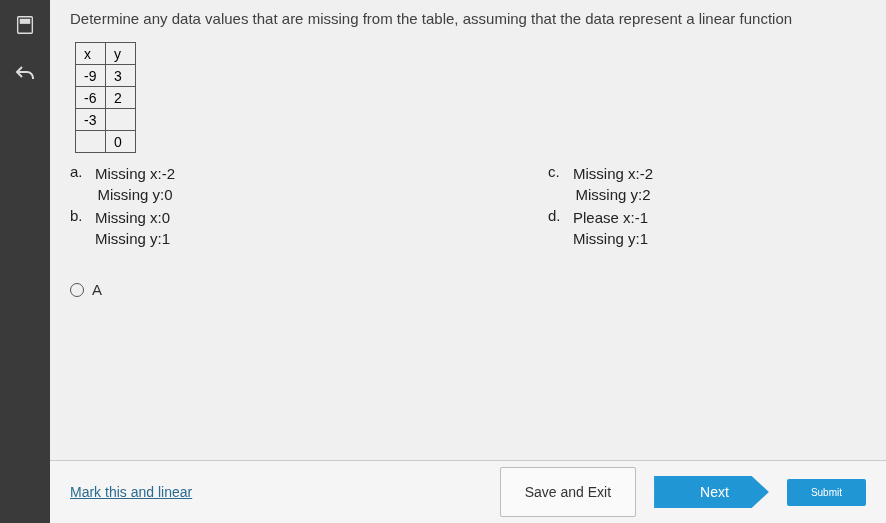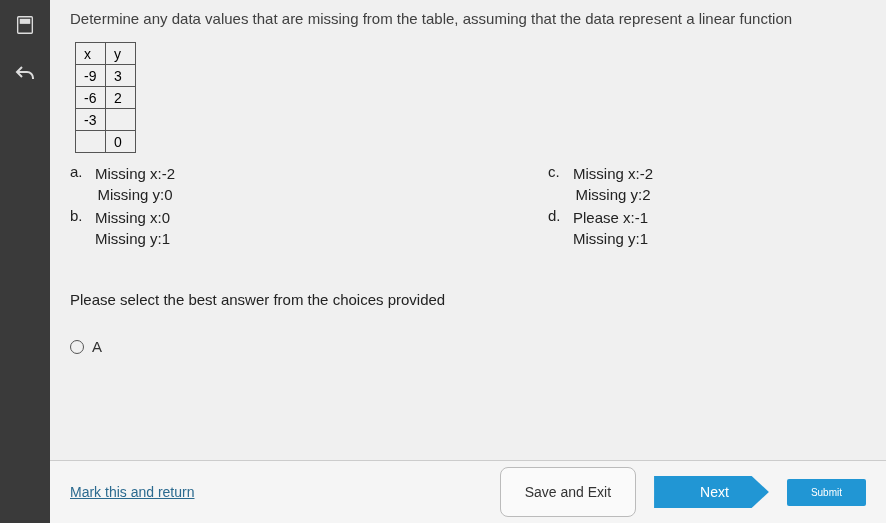--- a/index.html
+++ b/index.html
@@ -131,21 +131,21 @@
   gap: 18px;
   align-items: center;
 }
 .save-exit-btn {
   background: #fafafa;
   border: 1px solid #bbb;
   padding: 16px 24px;
   font-size: 14px;
   color: #333;
   cursor: pointer;
-  border-radius: 8px;
+  border-radius: 2px;
 }
 .next-btn {
   background: #2196d4;
   color: white;
   border: none;
   padding: 8px 46px;
   font-size: 14px;
   cursor: pointer;
   position: relative;
   clip-path: polygon(0 0, 85% 0, 100% 50%, 85% 100%, 0 100%);
@@ -235,28 +235,27 @@
       <div class="choice-item">
         <div class="choice-letter">d.</div>
         <div class="choice-text">
           <div>Please x:-1</div>
           <div>Missing y:1</div>
         </div>
       </div>
     </div>
   </div>
 
-  <div class="instruction-text">Please select the best answer from the choices provided</div>
 
   <div class="radio-option">
     <div class="radio-circle"></div>
     <div class="radio-label">A</div>
   </div>
 </div>
 
 <div class="bottom-bar">
-  <a class="mark-return">Mark this and return</a>
+  <a class="mark-return">Mark this and linear</a>
   <div class="button-group">
     <button class="save-exit-btn">Save and Exit</button>
     <button class="next-btn">Next</button>
     <button class="submit-btn">Submit</button>
   </div>
 </div>
 
 </body></html>

